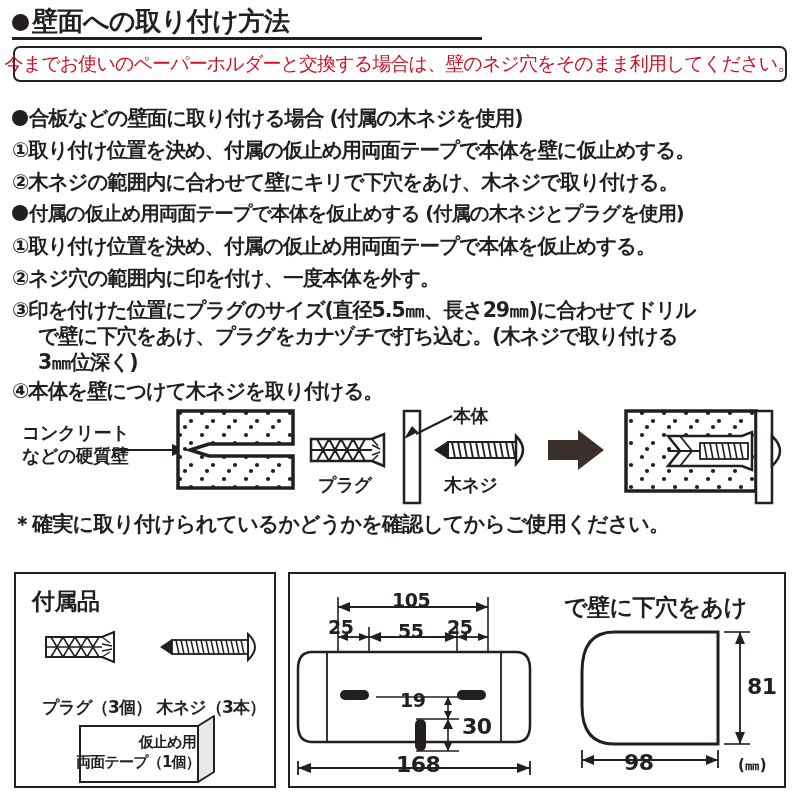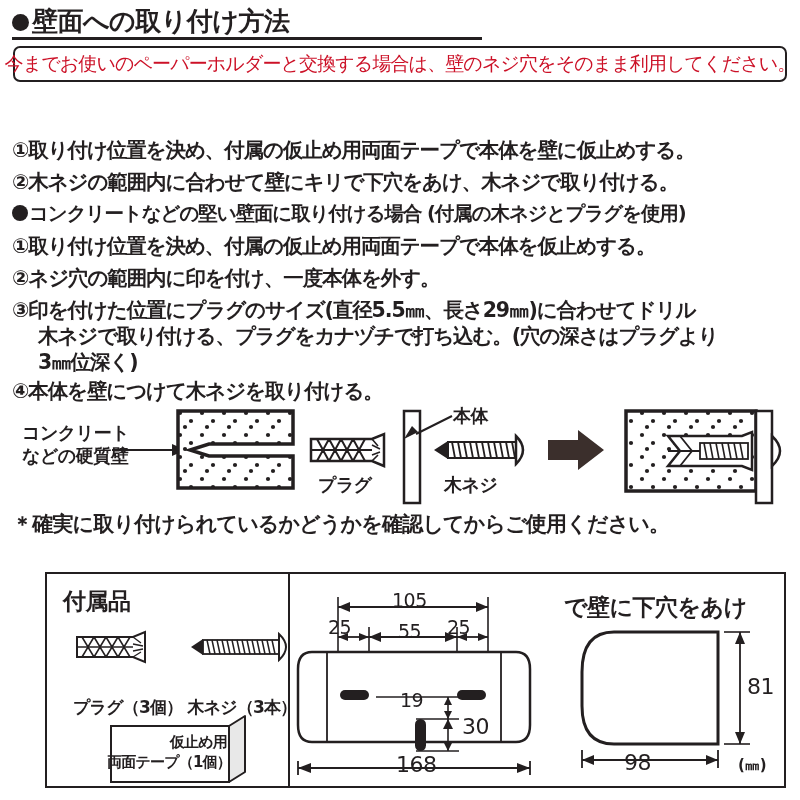--- a/index.html
+++ b/index.html
@@ -53,36 +53,36 @@
   .diagram{position:absolute;left:0;top:385px;width:800px;height:110px;}
   .dlabel{
     position:absolute;font-size:18px;font-weight:bold;letter-spacing:-0.5px;
     white-space:nowrap;line-height:1.25;
   }
 
   
   .panel{
     position:absolute;border:2px solid #231f20;box-sizing:border-box;background:#fff;
   }
-  #panel-parts{left:14px;top:572px;width:262px;height:216px;margin-left:31px;}
+  #panel-parts{left:14px;top:572px;width:262px;height:216px;}
   #panel-dims{left:288px;top:572px;width:498px;height:216px;}
   .panel-title{
     position:absolute;font-size:23px;font-weight:bold;letter-spacing:-0.5px;
     white-space:nowrap;
   }
   .part-label{
     position:absolute;font-size:17px;font-weight:bold;letter-spacing:-0.8px;
     white-space:nowrap;text-align:center;
   }
   .tape-text{
     position:absolute;font-size:15px;font-weight:bold;letter-spacing:-0.8px;
     text-align:right;line-height:1.35;white-space:nowrap;
   }
   .dimnum{
-    position:absolute;font-size:19px;font-weight:normal;letter-spacing:-0.5px;
+    position:absolute;font-size:19px;font-weight:bold;letter-spacing:-0.5px;
     white-space:nowrap;
   }
   .unit{
     position:absolute;font-size:15px;font-weight:bold;white-space:nowrap;
   }
   svg{display:block;overflow:visible;}
 </style>
 </head>
 <body>
 
@@ -90,30 +90,33 @@
 
   <div class="sec-title title-main">
     <span class="bullet" style="display:inline-block;width:17px;height:17px;vertical-align:-1px;margin-right:3px;"></span><span class="t">壁面への取り付け方法</span>
   </div>
   <div class="title-underline"></div>
 
   <div class="notice">
     <span>今までお使いのペーパーホルダーと交換する場合は、壁のネジ穴をそのまま利用してください。</span>
   </div>
 
+  <div class="para" style="top:108px;">
+    <span class="dot"></span><span>合板などの壁面に取り付ける場合 (付属の木ネジを使用)</span>
+  </div>
   <div class="para" style="top:140px;">①取り付け位置を決め、付属の仮止め用両面テープで本体を壁に仮止めする。</div>
   <div class="para" style="top:172px;">②木ネジの範囲内に合わせて壁にキリで下穴をあけ、木ネジで取り付ける。</div>
 
   <div class="para" style="top:204px;font-size:19.5px;">
-    <span class="dot"></span><span>コンクリートなどの堅い壁面に取り付ける場合 (付属の木ネジとプラグを使用)</span>
+    <span class="dot"></span><span>付属の仮止め用両面テープで本体を仮止めする (付属の木ネジとプラグを使用)</span>
   </div>
   <div class="para" style="top:236px;">①取り付け位置を決め、付属の仮止め用両面テープで本体を仮止めする。</div>
   <div class="para" style="top:268px;">②ネジ穴の範囲内に印を付け、一度本体を外す。</div>
   <div class="para" style="top:300px;text-align:center;">③印を付けた位置にプラグのサイズ(直径5.5㎜、長さ29㎜)に合わせてドリル</div>
-  <div class="para indent" style="top:326px;">木ネジで取り付ける、プラグをカナヅチで打ち込む。(穴の深さはプラグより</div>
+  <div class="para indent" style="top:326px;">で壁に下穴をあけ、プラグをカナヅチで打ち込む。(木ネジで取り付ける</div>
   <div class="para indent" style="top:352px;">3㎜位深く)</div>
   <div class="para" style="top:381px;">④本体を壁につけて木ネジを取り付ける。</div>
 
   <div class="diagram" style="top:408px;height:95px;">
 
     <div class="dlabel" style="left:22px;top:14px;">
       <span>コンクリート</span><br>
       <span>などの硬質壁</span>
     </div>
 

